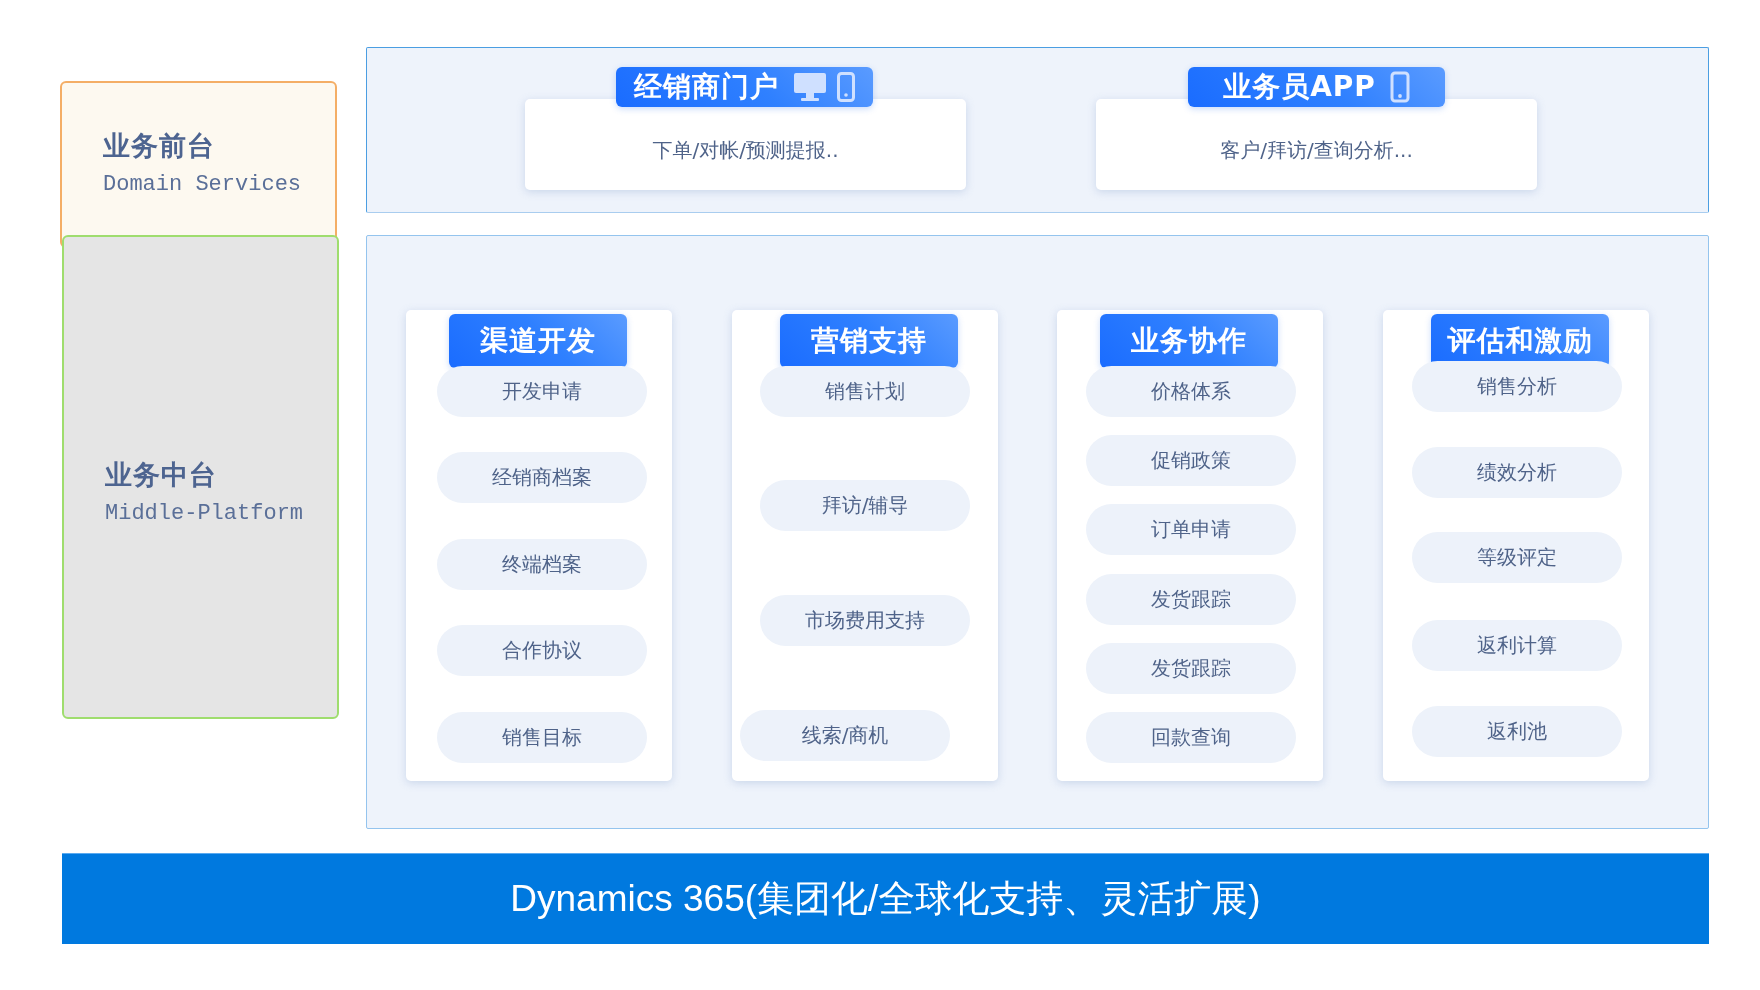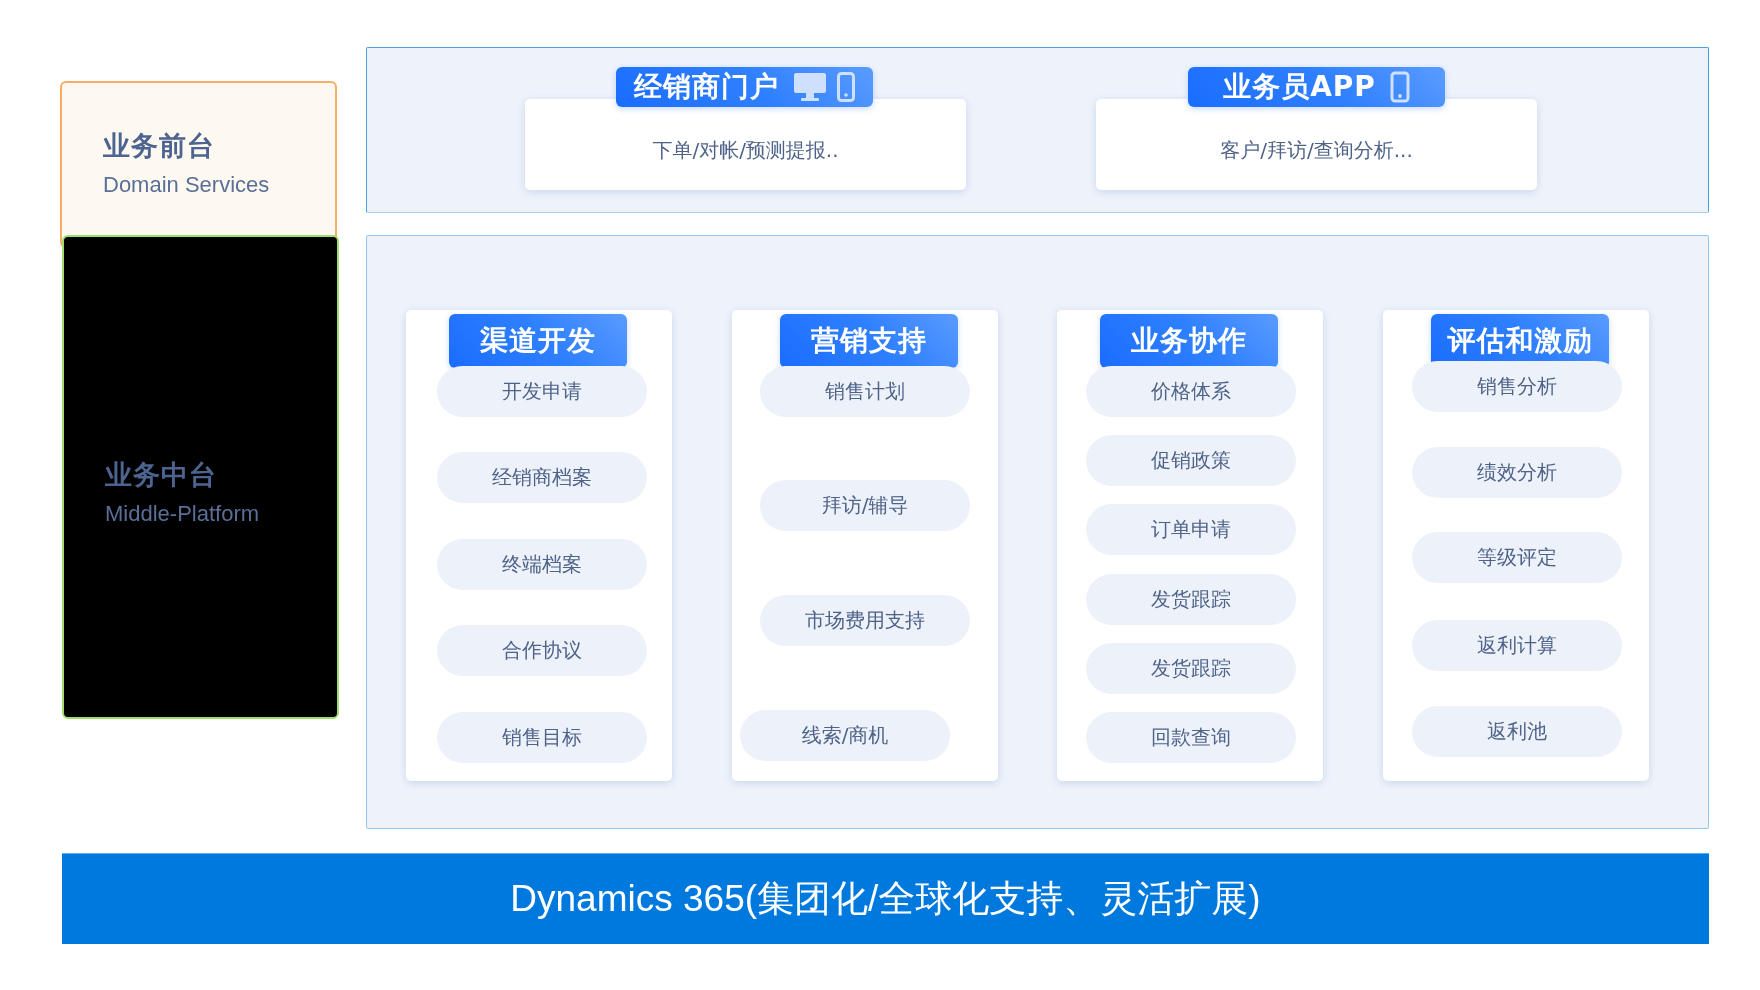--- a/index.html
+++ b/index.html
@@ -1,23 +1,23 @@
 <!DOCTYPE html>
 <html><head>
 <meta charset="utf-8">
 <style>
   * { box-sizing: border-box; margin: 0; padding: 0; }
   html, body { width: 1760px; height: 990px; background: #ffffff; overflow: hidden; }
   body { position: relative; font-family: "DejaVu Sans", "Liberation Sans", sans-serif; color: #4f6389; }
 
   .layer-label-box { position: absolute; border-radius: 6px; border: 2px solid; }
   .front-label { left: 60px; top: 45px; width: 277px; height: 167px; border-color: #F4AE66; background: #FDF9F0; margin-top: 36px; }
-  .middle-label { left: 62px; top: 235px; width: 277px; height: 484px; border-color: #9FDD6E; background: #000000; }
+  .middle-label { left: 62px; top: 235px; width: 277px; height: 484px; border-color: #9FDD6E; background: #e5e5e5; }
   .layer-title { position: absolute; left: 41px; font-size: 27px; font-weight: bold; color: #4d6490; letter-spacing: 1px; }
-  .layer-sub { position: absolute; left: 41px; font-size: 22px; color: #5a6f98; font-family: Liberation Sans, sans-serif; }
+  .layer-sub { position: absolute; left: 41px; font-size: 22px; color: #5a6f98; font-family: Liberation Mono, monospace; }
 
   .panel { position: absolute; border: 1.5px solid #4b9ee2; border-bottom-color: #a9cdef; background: #EEF3FB; border-radius: 2px; }
   .front-panel { left: 366px; top: 47px; width: 1343px; height: 166px; }
   .middle-panel { left: 366px; top: 235px; width: 1343px; height: 594px; border-color: #94c4ee; }
 
   .card { position: absolute; background: #ffffff; border-radius: 5px; box-shadow: 0 2px 8px rgba(120,150,200,0.30); }
   .head {
     position: absolute; border-radius: 6px; color: #ffffff; font-weight: bold;
     background: linear-gradient(45deg, #1a6cff 0%, #2f80ff 55%, #5a9bff 100%);
     display: flex; align-items: center; justify-content: center; letter-spacing: 1px;

